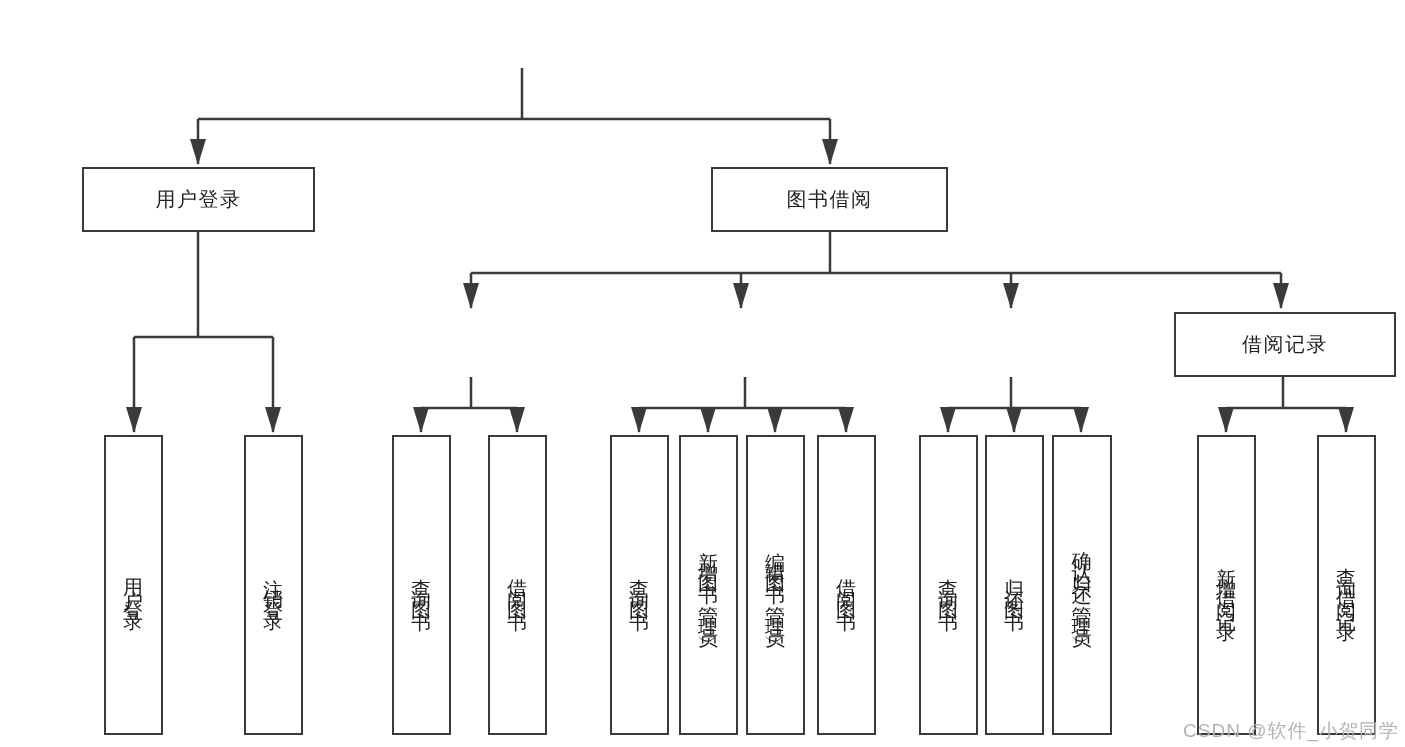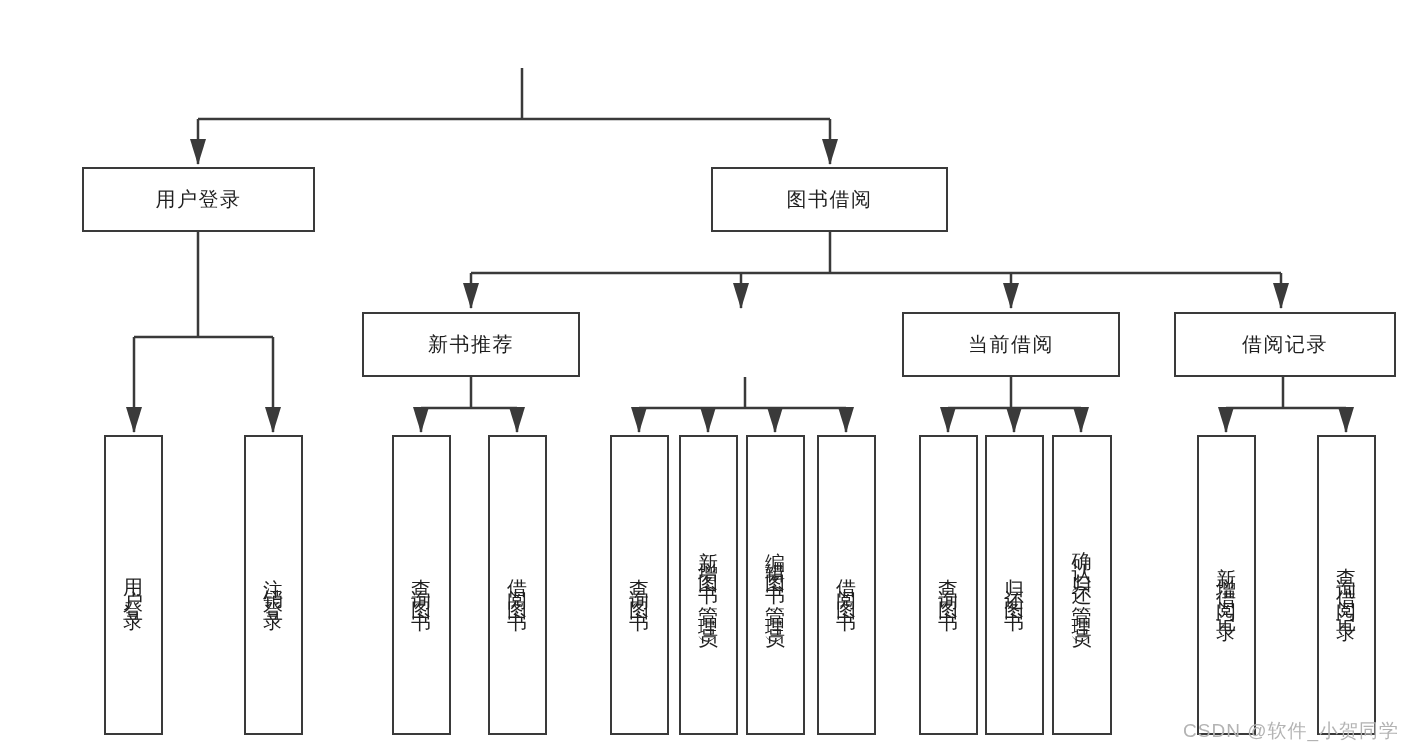--- a/index.html
+++ b/index.html
@@ -94,22 +94,20 @@
       <path d="M1081 408 L1081 432" marker-end="url(#arw)"></path>
       <path d="M1226 408 L1226 432" marker-end="url(#arw)"></path>
       <path d="M1346 408 L1346 432" marker-end="url(#arw)"></path>
     </g>
   </svg>
 
 
   <div class="node hbox" style="left:82px; top:167px; width:233px; height:65px;">用户登录</div>
   <div class="node hbox" style="left:711px; top:167px; width:237px; height:65px;">图书借阅</div>
 
-  <div class="node hbox" style="left:362px; top:312px; width:218px; height:65px;">新书推荐</div>
-  <div class="node hbox" style="left:902px; top:312px; width:218px; height:65px;">当前借阅</div>
   <div class="node hbox" style="left:1174px; top:312px; width:222px; height:65px;">借阅记录</div>
 
   <div class="node vbox" style="left:104px; top:435px; width:59px; height:300px;">
     <span class="vtext">用户登录</span>
   </div>
   <div class="node vbox" style="left:244px; top:435px; width:59px; height:300px;">
     <span class="vtext">注销登录</span>
   </div>
 
   <div class="node vbox" style="left:392px; top:435px; width:59px; height:300px;">

